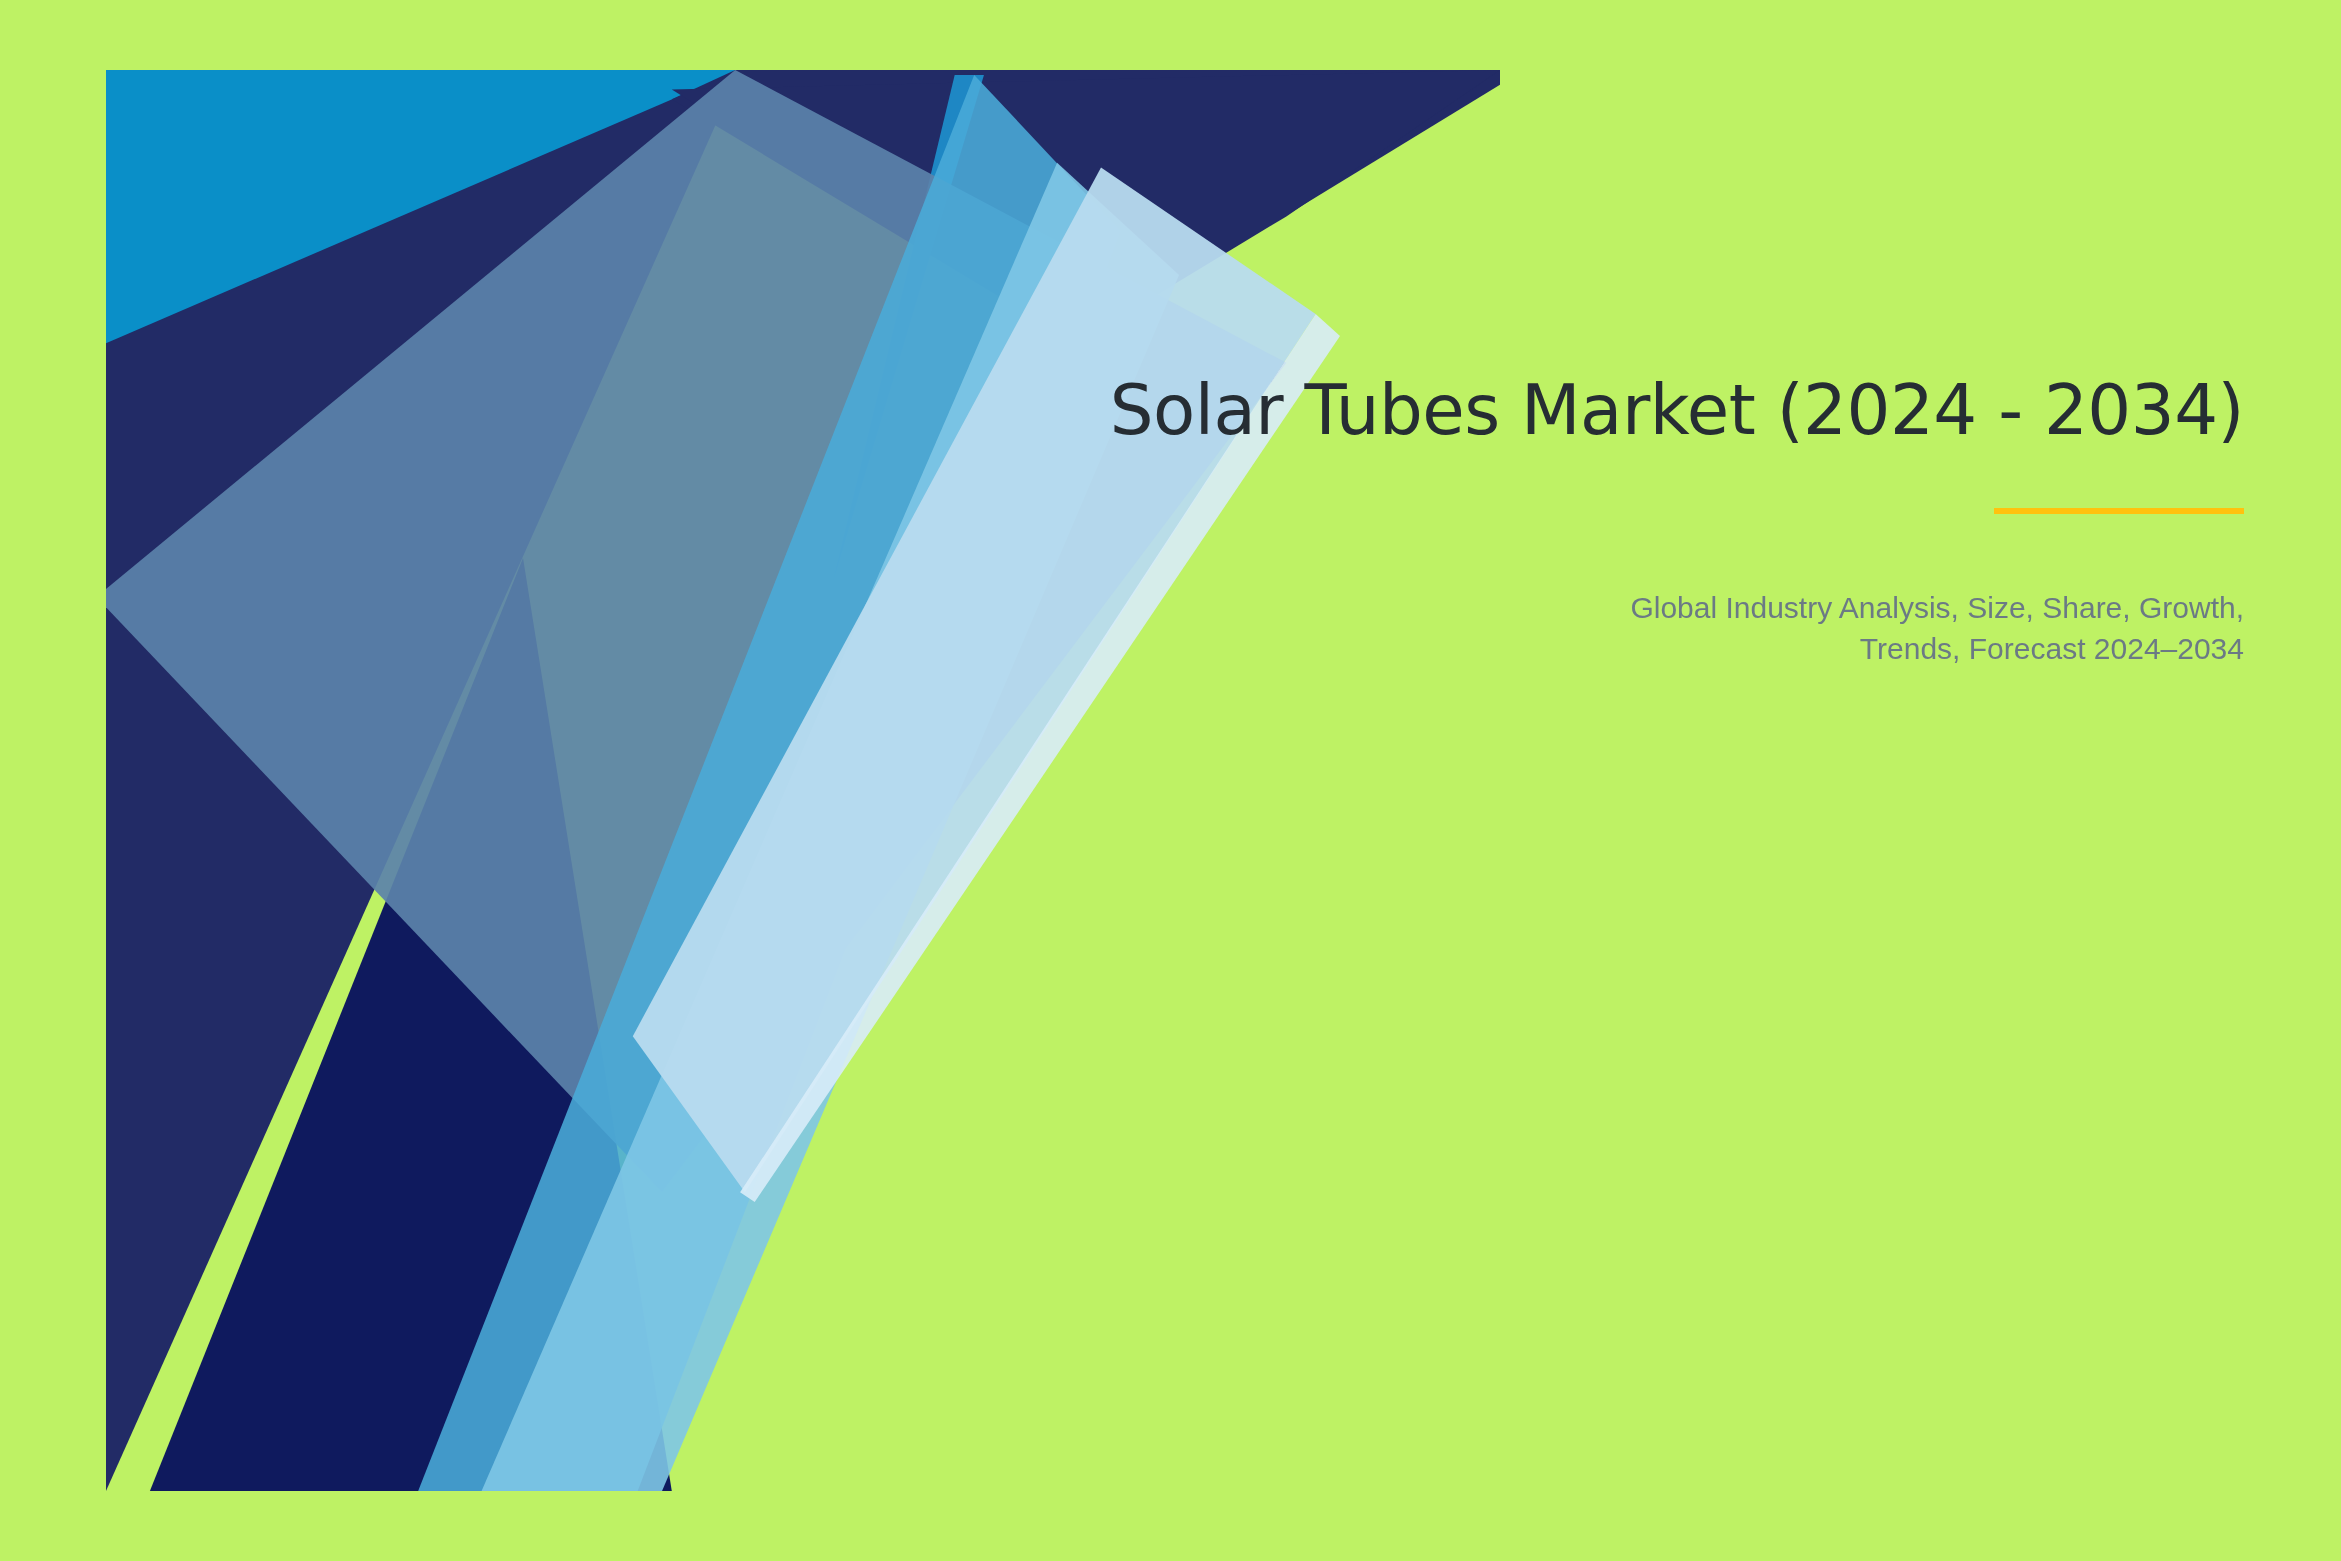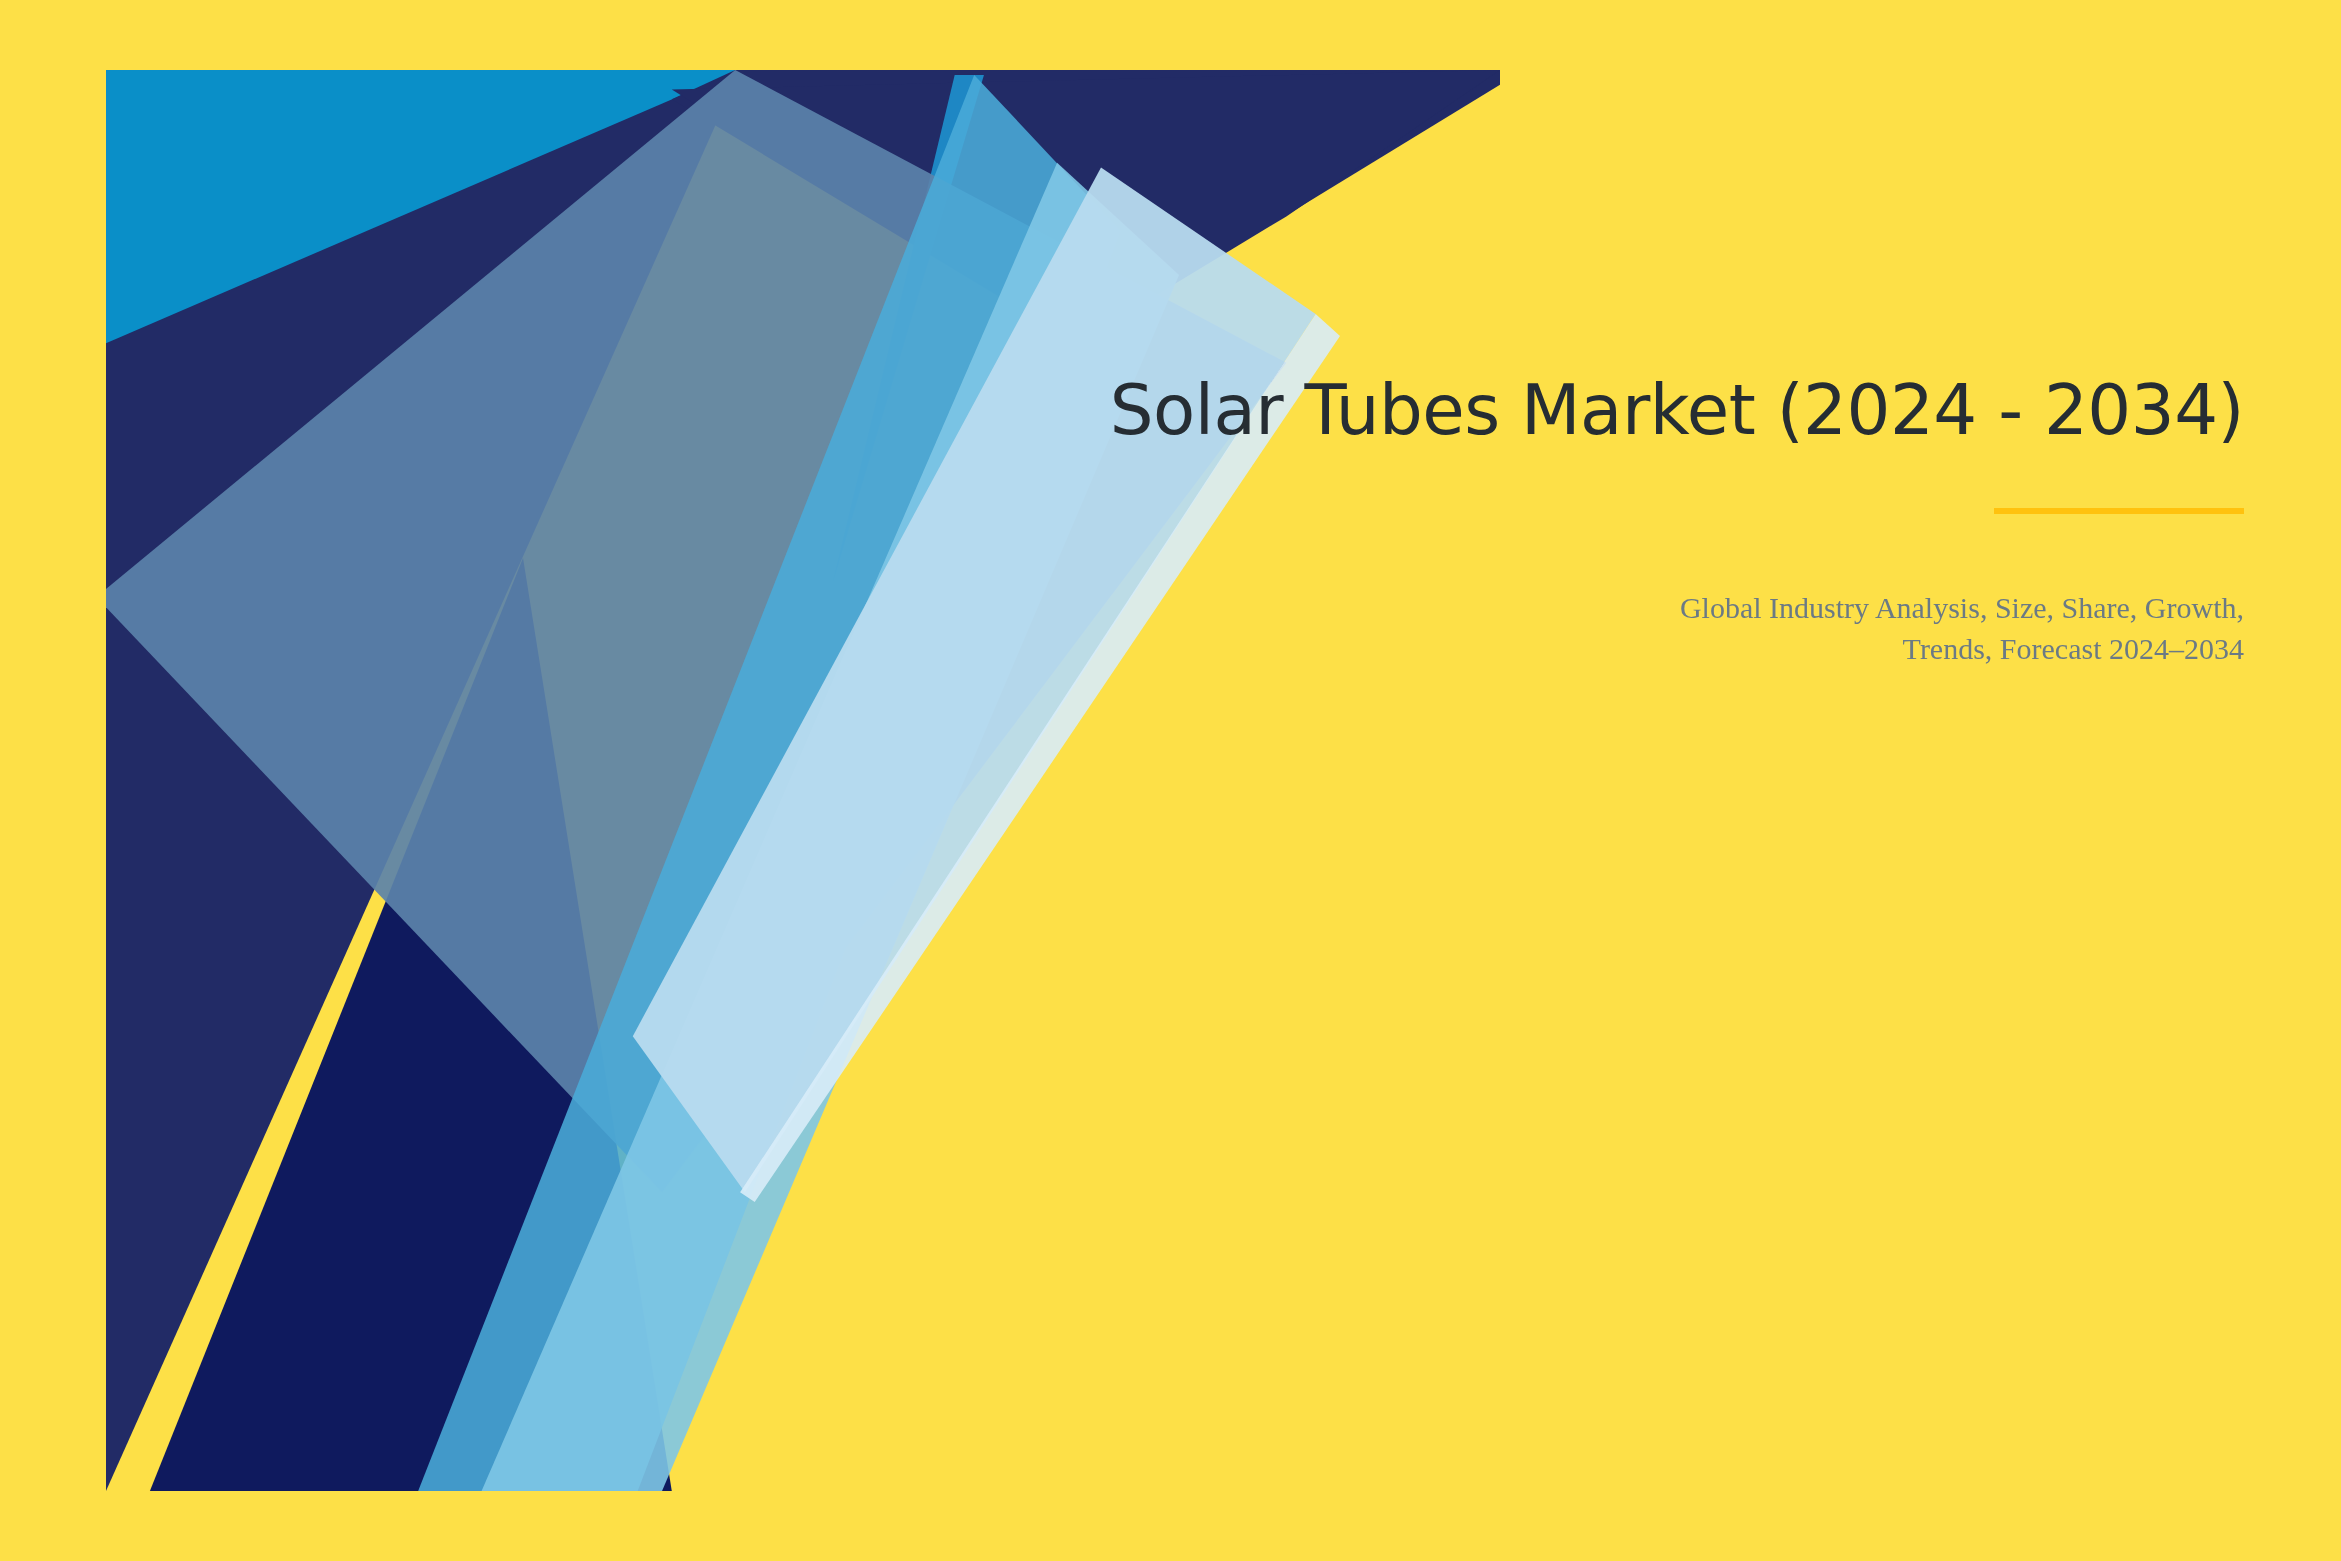--- a/index.html
+++ b/index.html
@@ -10,21 +10,21 @@
   body {
     width: 2342px;
     height: 1561px;
     position: relative;
     overflow: hidden;
     font-family: "DejaVu Sans", sans-serif;
   }
   .slide {
     position: absolute;
     inset: 0;
-    background: #fde047;
+    background: #bef264;
   }
   .artwork {
     position: absolute;
     left: 106px;
     top: 70px;
     width: 1394px;
     height: 1421px;
   }
   .artwork svg {
     display: block;
@@ -55,21 +55,21 @@
     margin-top: 58px;
   }
   .accent-rule {
     width: 250px;
     height: 5.4px;
     background: #ffc20e;
   }
   .subtitle {
     margin: 0;
     margin-top: 73px;
-    font-family: Liberation Serif, serif;
+    font-family: Liberation Sans, sans-serif;
     font-size: 30px;
     font-weight: 400;
     color: #6b7a85;
     line-height: 1.38;
     text-align: right;
     max-width: 644px;
     margin-left: auto;
   }
 </style>
 </head>

